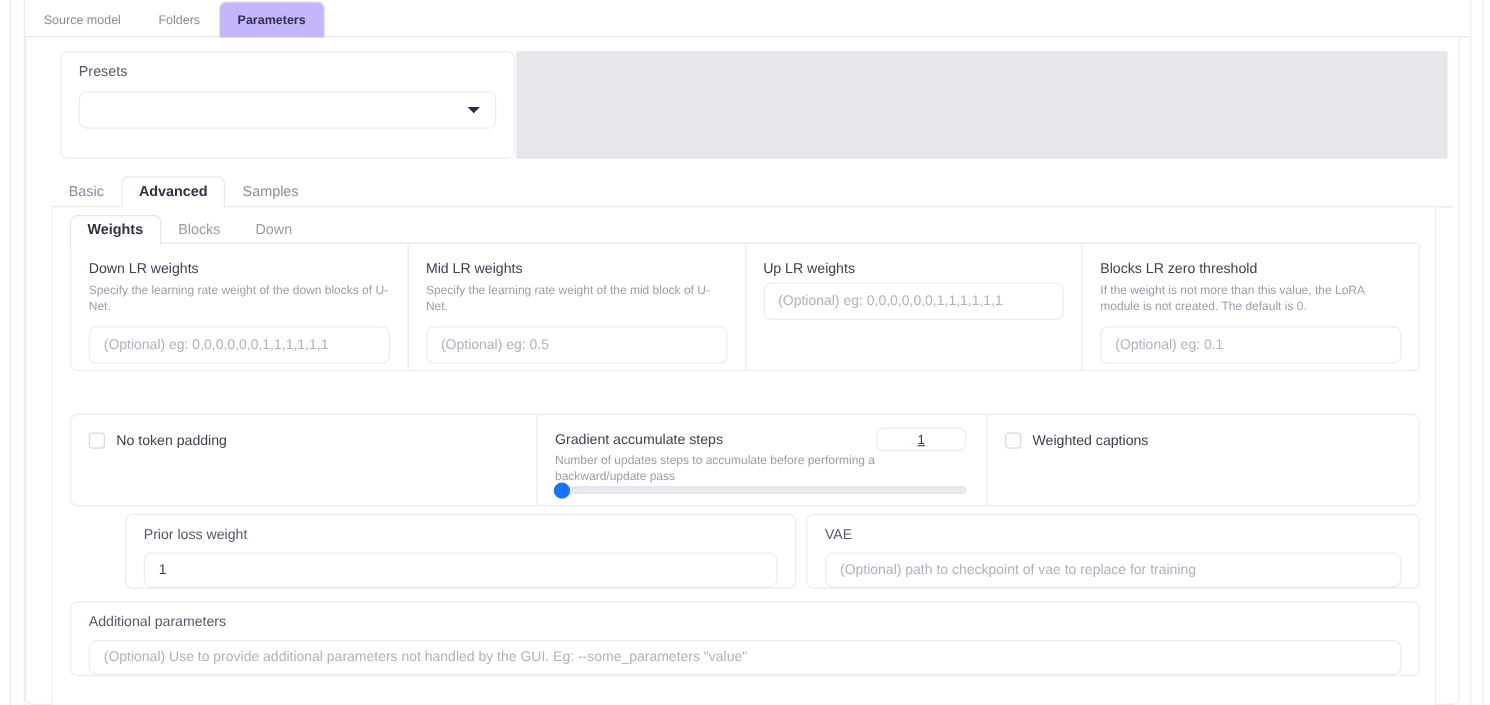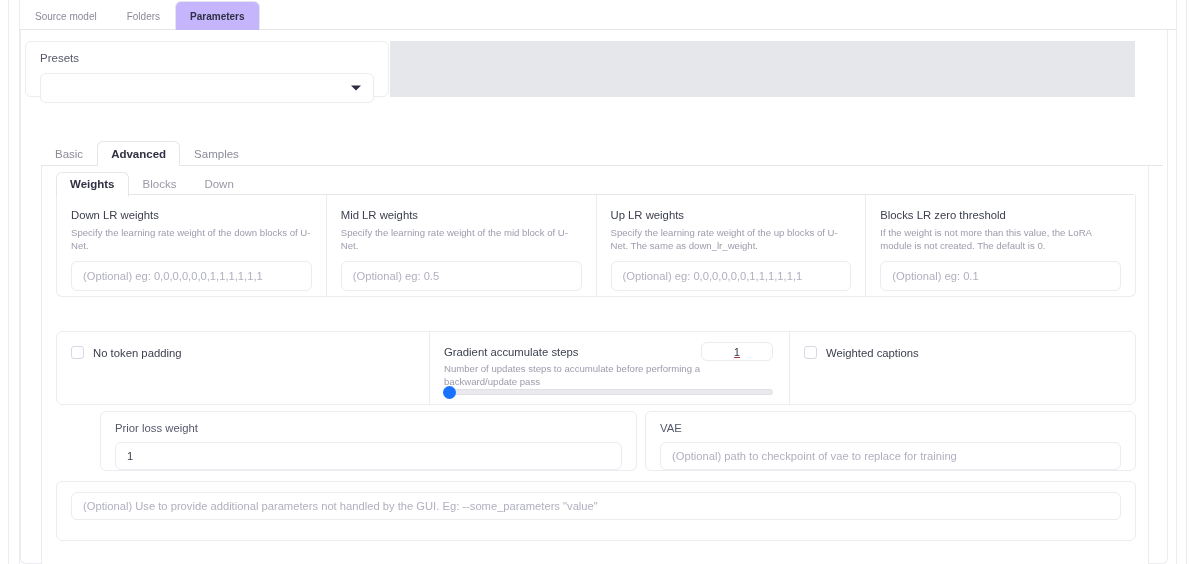--- a/index.html
+++ b/index.html
@@ -66,22 +66,22 @@
     bottom: 0;
     background: #ffffff;
     border: 1px solid #ececf0;
     border-top: none;
     border-radius: 0 0 6px 6px;
   }
 
   
   .presets-row {
     position: absolute;
-    left: 4px; top: 11px;
-    width: 1110px; height: 56px;
+    left: 27px; top: 11px;
+    width: 1110px; height: 86px;
     display: flex;
     border-radius: 13px;
   }
   .presets-box {
     width: 364px;
     border: 1px solid #ededf1;
     border-radius: 6px;
     background: #fff;
     padding: 10px 14px 0 14px;
   }
@@ -391,21 +391,20 @@
         </div>
 
         <div class="wcol">
           <div class="w-title">Mid LR weights</div>
           <div class="w-desc">Specify the learning rate weight of the mid block of U-Net.</div>
           <div class="inp">(Optional) eg: 0.5</div>
         </div>
 
         <div class="wcol">
           <div class="w-title">Up LR weights</div>
-          <div class="w-desc">Specify the learning rate weight of the up blocks of U-Net. The same as down_lr_weight.</div>
           <div class="inp">(Optional) eg: 0,0,0,0,0,0,1,1,1,1,1,1</div>
         </div>
 
         <div class="wcol">
           <div class="w-title">Blocks LR zero threshold</div>
           <div class="w-desc">If the weight is not more than this value, the LoRA module is not created. The default is 0.</div>
           <div class="inp">(Optional) eg: 0.1</div>
         </div>
 
       </div>
@@ -443,18 +442,19 @@
           <div class="r3-label">Prior loss weight</div>
           <div class="val-inp">1</div>
         </div>
         <div class="r3box r3b">
           <div class="r3-label">VAE</div>
           <div class="val-inp ph">(Optional) path to checkpoint of vae to replace for training</div>
         </div>
       </div>
 
       <div class="row4">
+        <div class="r3-label">Additional parameters</div>
         <div class="val-inp ph">(Optional) Use to provide additional parameters not handled by the GUI. Eg: --some_parameters "value"</div>
       </div>
 
     </div>
   </div>
 </div>
 
 </body></html>

